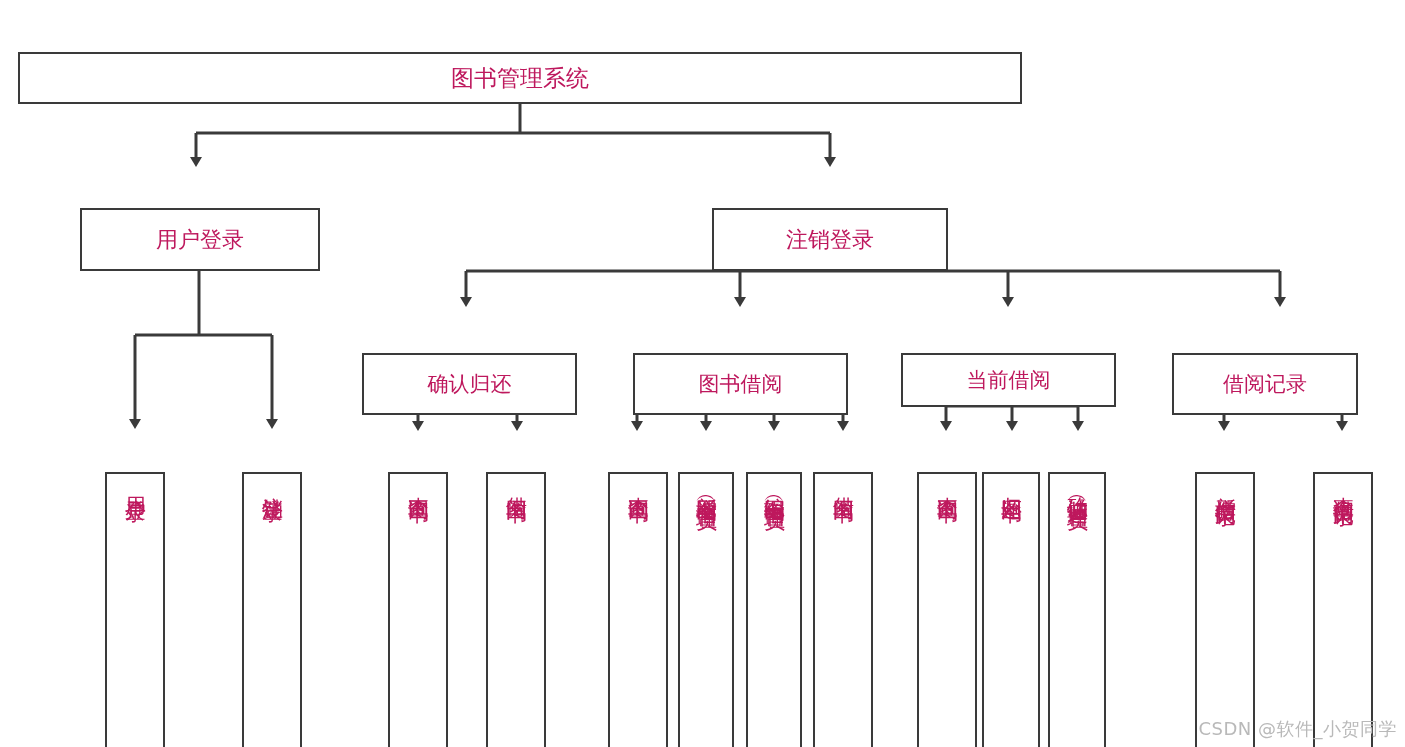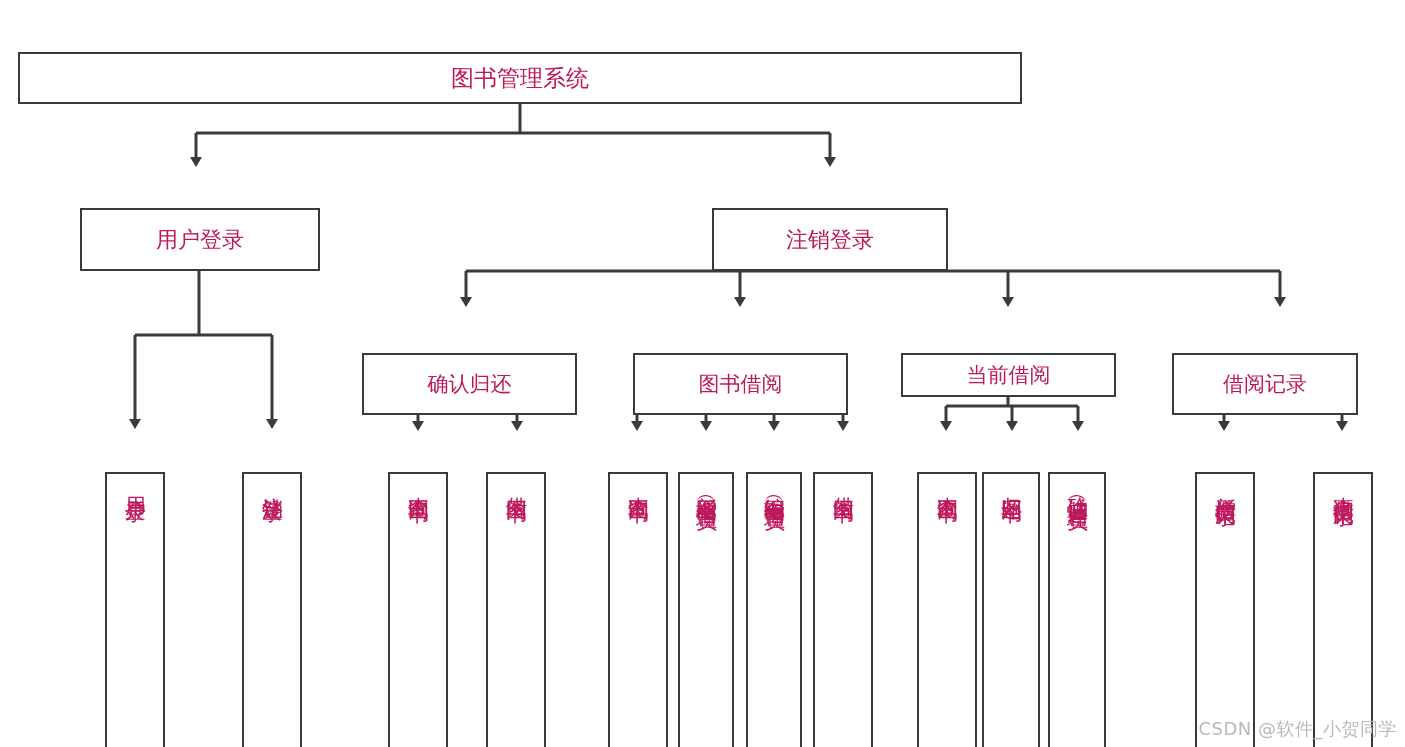--- a/index.html
+++ b/index.html
@@ -137,21 +137,21 @@
   <div class="node lvl2" style="left:712px; top:170px; width:236px; height:63px;">
     <span class="label">注销登录</span>
   </div>
 
   <div class="node lvl3" style="left:362px; top:315px; width:215px; height:62px;">
     <span class="label">确认归还</span>
   </div>
   <div class="node lvl3" style="left:633px; top:315px; width:215px; height:62px;justify-content:center;">
     <span class="label">图书借阅</span>
   </div>
-  <div class="node lvl3" style="left:901px; top:315px; width:215px; height:44px;">
+  <div class="node lvl3" style="left:901px; top:315px; width:215px; height:54px;">
     <span class="label">当前借阅</span>
   </div>
   <div class="node lvl3" style="left:1172px; top:315px; width:186px; height:62px;">
     <span class="label">借阅记录</span>
   </div>
 
   <div class="node leaf" style="left:105px; top:434px; width:60px; height:303px;">
     <span class="label">用户登录</span>
   </div>
   <div class="node leaf" style="left:242px; top:434px; width:60px; height:303px;">

